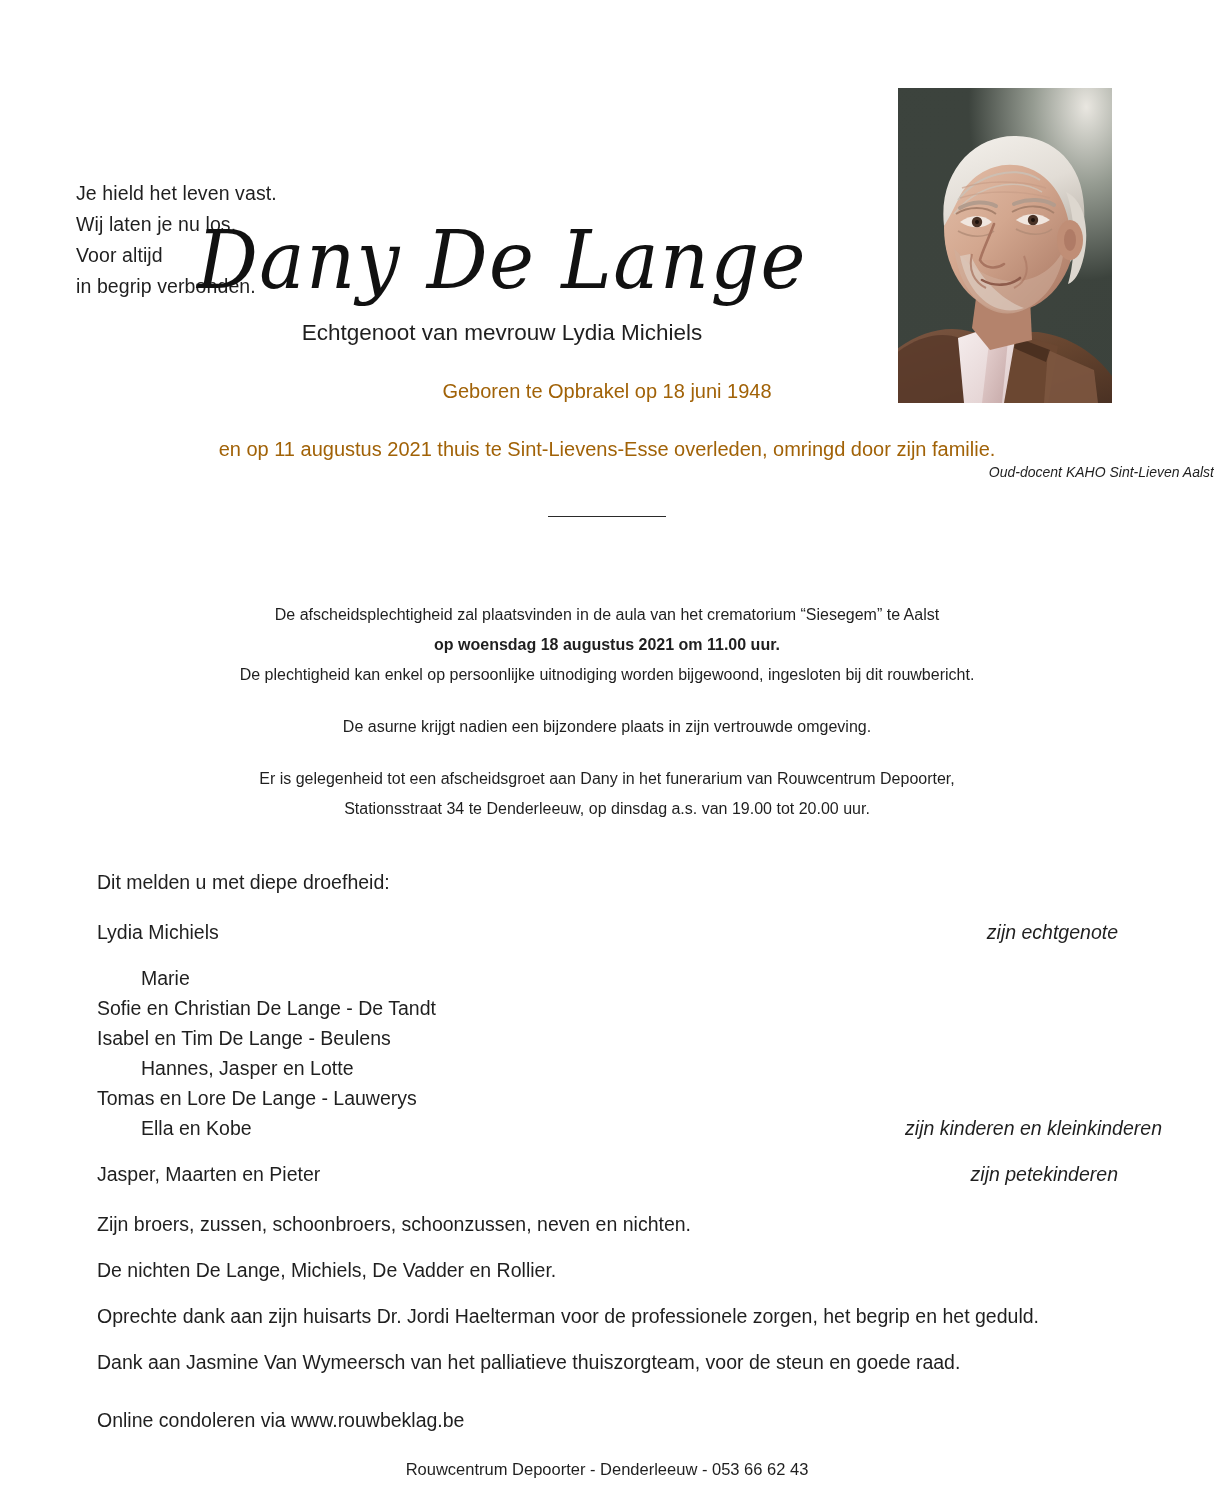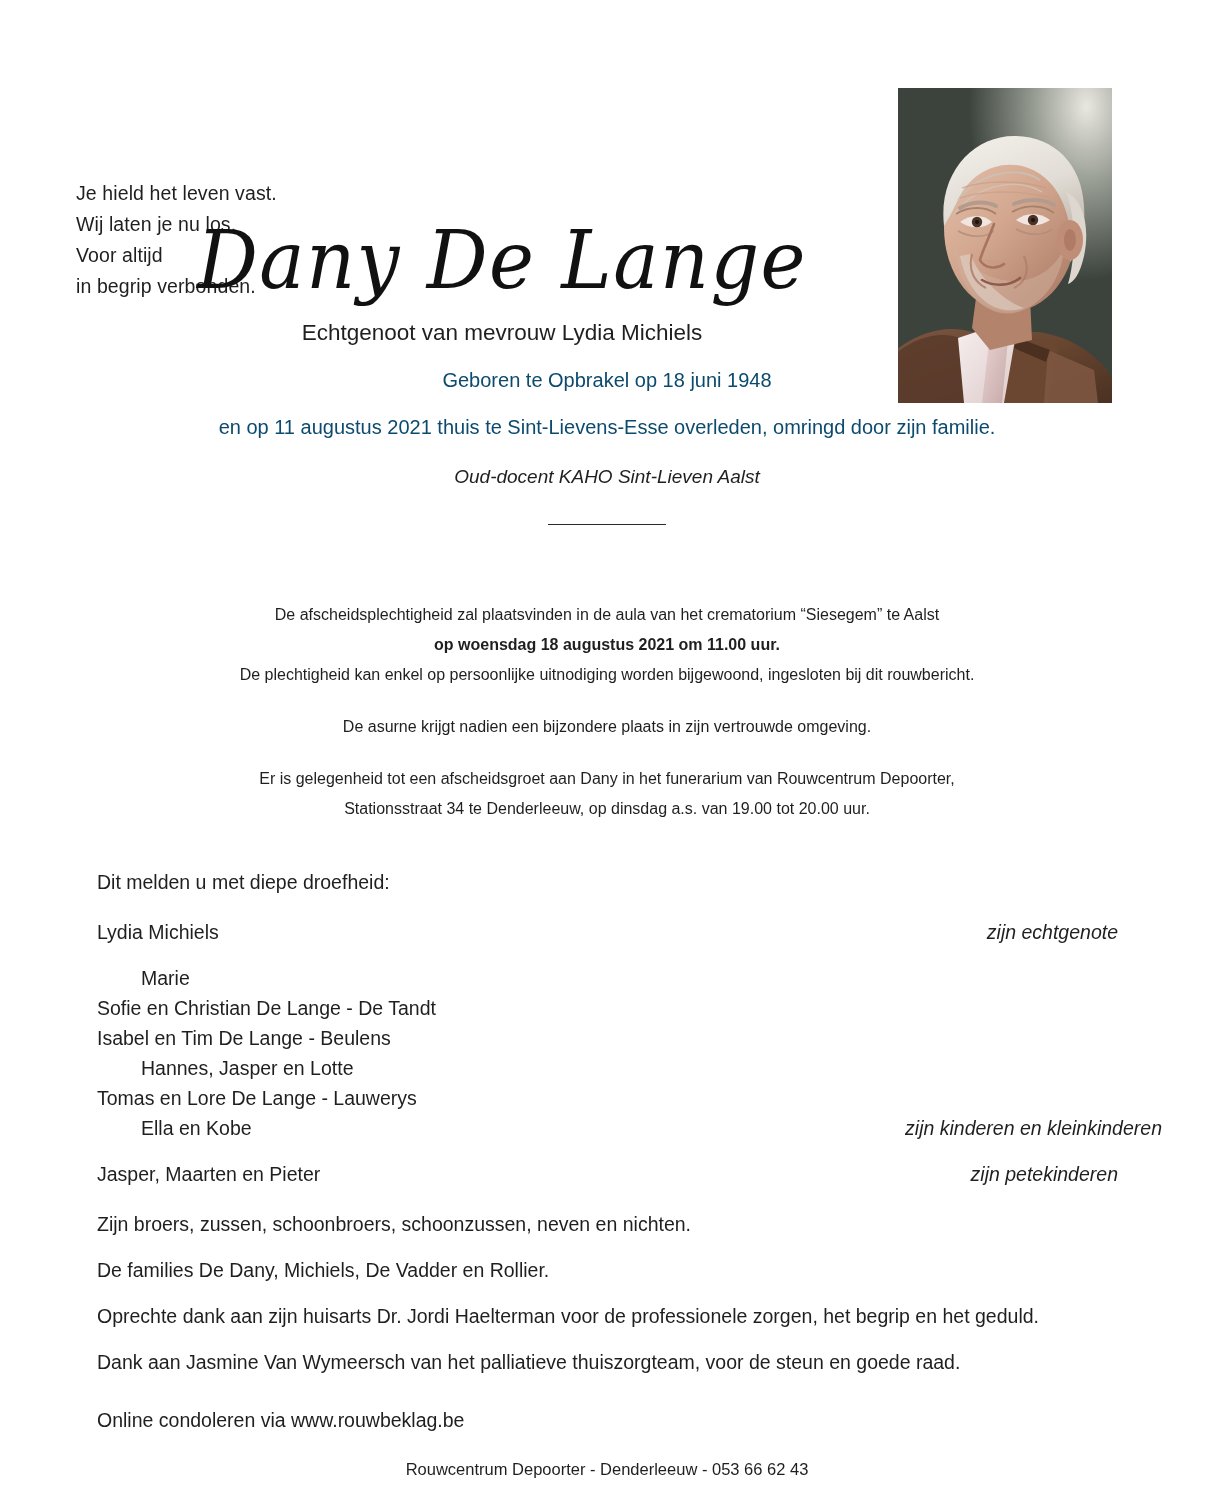--- a/index.html
+++ b/index.html
@@ -64,30 +64,30 @@
     transform: scaleY(1.06);
   }
   .spouse {
     margin-top: 10px;
     margin-left: -210px;
     font-size: 22.5px;
     line-height: 30px;
     color: #1f1f1f;
   }
   .birth {
-    margin-top: 17px;
+    margin-top: 28px;
     font-size: 20px;
     line-height: 30px;
-    color: #0c4a6e;
+    color: #a16207;
   }
   .profession {
-    margin-top: 24px;
-    font-size: 19px;
+    font-size: 14px;
     font-style: italic;
     color: #1f1f1f;
+    text-align: right;
   }
   .rule {
     width: 118px;
     height: 1px;
     background: #2a2a2a;
     margin: 36px auto 0 auto;
   }
 
   
   .ceremony {
@@ -316,21 +316,21 @@
 
     <div class="sp-20"></div>
 
     <div class="row">
       <span>Zijn broers, zussen, schoonbroers, schoonzussen, neven en nichten.</span>
     </div>
 
     <div class="sp-16"></div>
 
     <div class="row">
-      <span>De families De Dany, Michiels, De Vadder en Rollier.</span>
+      <span>De nichten De Lange, Michiels, De Vadder en Rollier.</span>
     </div>
 
     <div class="sp-16"></div>
 
     <div class="row">
       <span>Oprechte dank aan zijn huisarts Dr. Jordi Haelterman voor de professionele zorgen, het begrip en het geduld.</span>
     </div>
 
     <div class="sp-16"></div>
 

